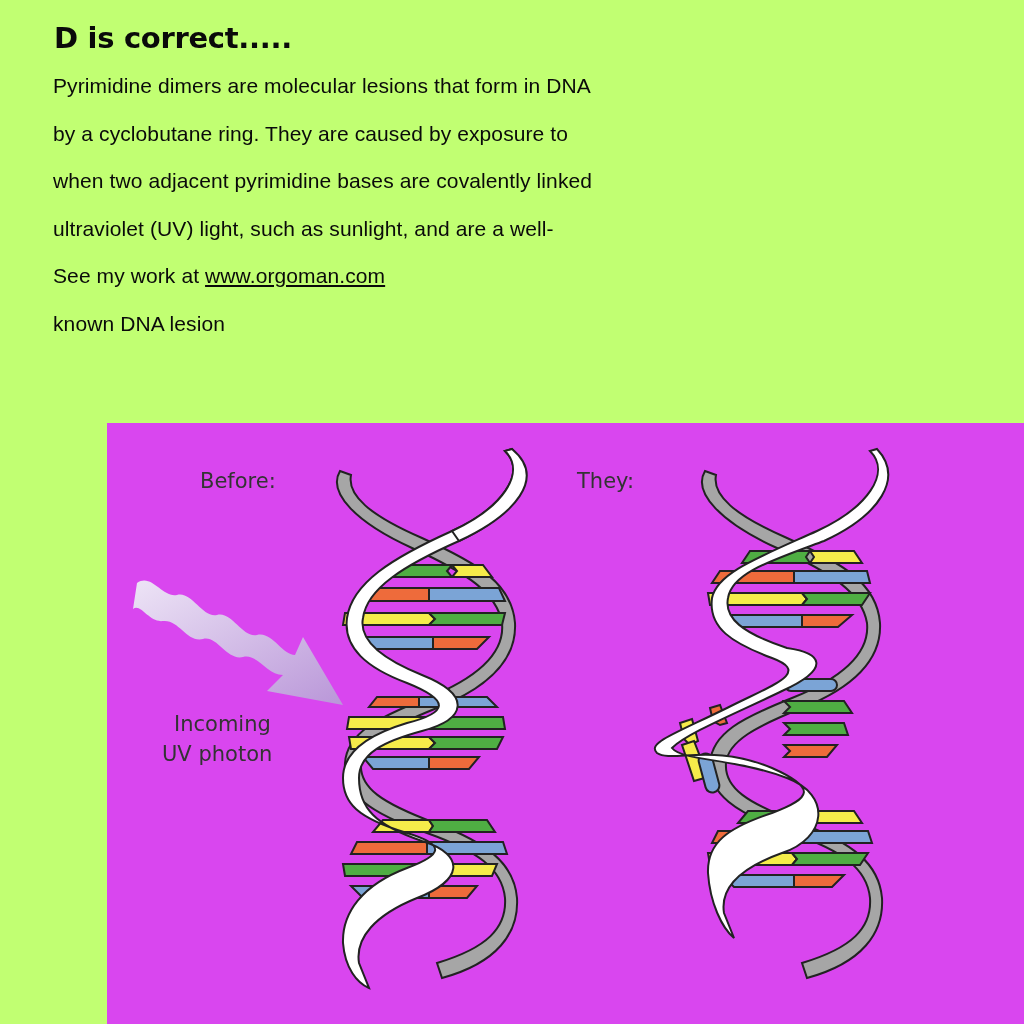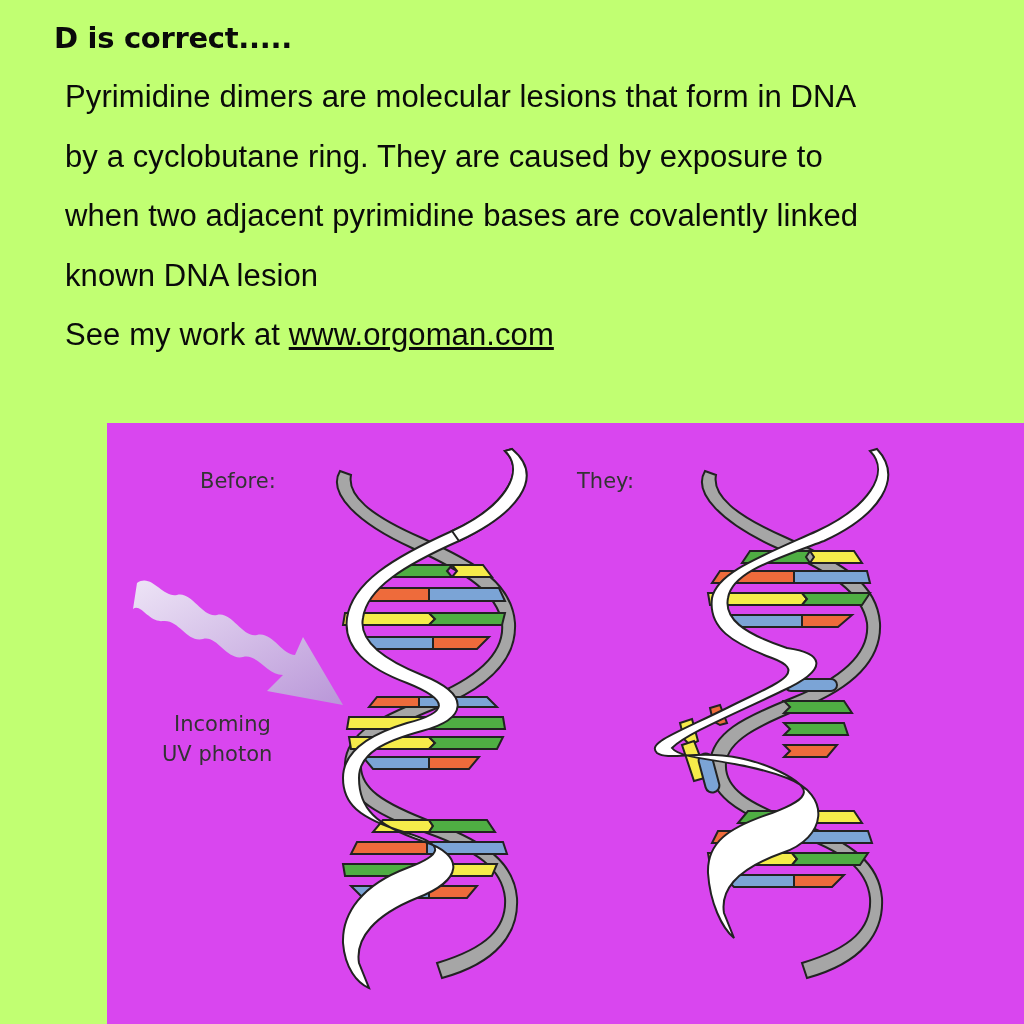--- a/index.html
+++ b/index.html
@@ -13,21 +13,21 @@
   .text-block {
     position: absolute; left: 53px; top: 14px; width: 960px;
   }
   .headline {
     font-family: "DejaVu Sans", sans-serif;
     font-weight: bold; font-size: 29px; line-height: 46px;
     margin: 1px; letter-spacing: -0.3px;
   }
   .body-line {
     font-family: "Liberation Sans", sans-serif;
-    font-size: 31px; line-height: 47.5px; margin: 12px;
+    font-size: 21px; line-height: 47.5px; margin: 0;
     white-space: nowrap; letter-spacing: 0.1px;
   }
   .link { text-decoration: underline; color: #0a0a0a; cursor: pointer; }
   .figure {
     position: absolute; left: 107px; top: 423px; width: 940px; height: 625px;
     background: #d946ef; overflow: hidden;
   }
   .figure svg { position: absolute; left: 0; top: 0; }
   .fig-label {
     position: absolute; font-family: "DejaVu Sans", sans-serif;
@@ -35,22 +35,23 @@
   }
 </style>
 </head>
 <body>
 
 <div class="text-block">
   <p class="headline">D is correct.....</p>
   <p class="body-line">Pyrimidine dimers are molecular lesions that form in DNA</p>
   <p class="body-line">by a cyclobutane ring. They are caused by exposure to</p>
   <p class="body-line">when two adjacent pyrimidine bases are covalently linked</p>
+  <p class="body-line">ultraviolet (UV) light, such as sunlight, and are a well-</p>
+  <p class="body-line"><span>See my work at </span><span class="link">www.orgoman.com</span></p>
   <p class="body-line">known DNA lesion</p>
-  <p class="body-line"><span>See my work at </span><span class="link">www.orgoman.com</span></p>
 </div>
 
 <div class="figure">
   <svg width="809" height="625" viewBox="0 0 809 625" xmlns="http://www.w3.org/2000/svg">
     <defs>
       <linearGradient id="uvgrad" x1="0" y1="0" x2="1" y2="1">
         <stop offset="0" stop-color="#EDE4F6"></stop>
         <stop offset="1" stop-color="#B996D8"></stop>
       </linearGradient>
     </defs>

